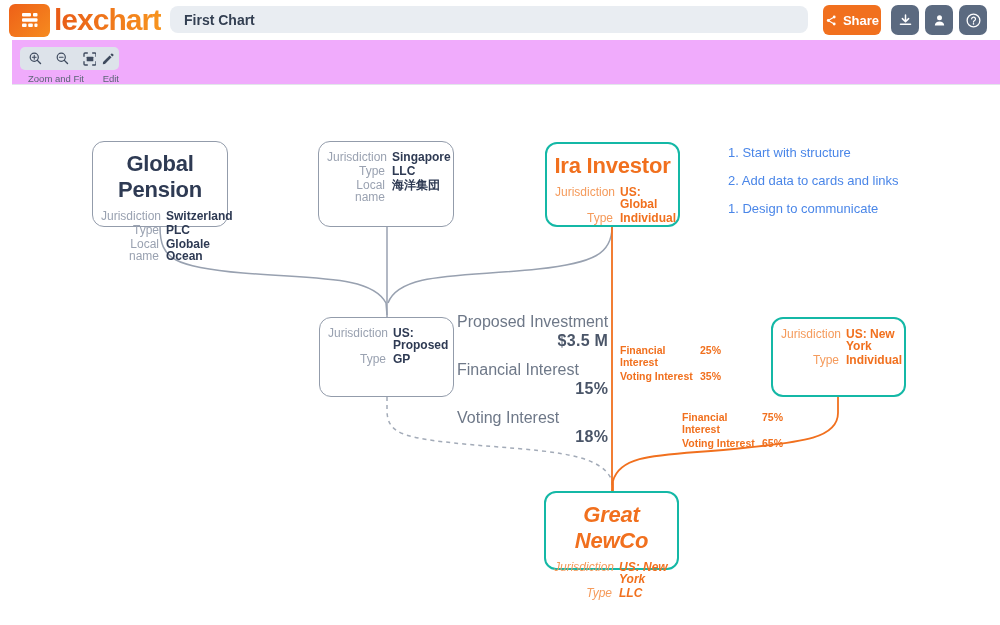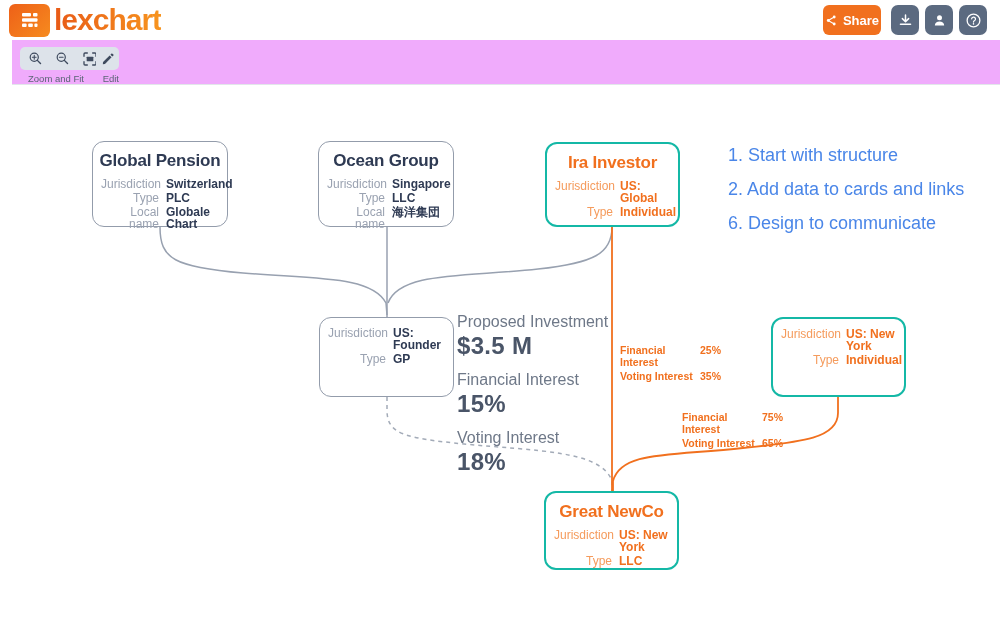--- a/index.html
+++ b/index.html
@@ -25,72 +25,73 @@
   .tool-label.l1 { left:8px; width:72px; text-align:center; }
   .tool-label.l2 { left:84px; width:23px; text-align:right; }
   .tool-btn { display:flex; align-items:center; justify-content:center; cursor:pointer; background:none; border:none; padding:0; }
 
   
   .canvas-svg { position:absolute; left:0; top:0; width:1000px; height:625px; }
 
   .card { position:absolute; background:#fff; border-radius:12px; padding-top:9px; }
   .card.gray { border:1.5px solid #939cab; }
   .card.orange { border:2px solid #14b8a6; }
-  .card-title { text-align:center; font-size:17px; font-weight:bold; letter-spacing:-0.2px; margin-bottom:7px; }
+  .card-title { text-align:center; font-size:22px; font-weight:bold; letter-spacing:-0.2px; margin-bottom:7px; }
   .card.gray .card-title { color:#2e3a53; }
   .card.orange .card-title { color:#f1701e; }
   .card-fields { display:grid; grid-template-columns:58px 1fr; column-gap:7px; row-gap:2px; padding:0 8px; font-size:12px; line-height:12px; }
   .card-fields .fl { text-align:right; }
   .card-fields .fv { font-weight:bold; }
   .card.gray .fl { color:#9aa2b1; } .card.gray .fv { color:#2e3a53; }
   .card.orange .fl { color:#f59b5c; } .card.orange .fv { color:#f1701e; }
 
   .card-global  { left:92px;  top:141px; width:136px; height:86px; }
   .card-ocean   { left:318px; top:141px; width:136px; height:86px; }
   .card-ira     { left:545px; top:142px; width:135px; height:85px; }
   .card-capital { left:319px; top:317px; width:135px; height:80px; }
   .card-frank   { left:771px; top:317px; width:135px; height:80px; }
-  .card-newco   { left:544px; top:491px; width:135px; height:79px; }
+  .card-newco   { left:544px; top:491px; width:135px; height:79px;font-style:italic; }
 
   
   .link-data { position:absolute; left:457px; top:313px; }
   .ld-group { margin-bottom:11px; }
   .ld-label { font-size:16px; color:#6e7888; margin-bottom:1px; }
-  .ld-value { font-size:24px; font-weight:bold; color:#4a5568; letter-spacing:0.3px; }
+  .ld-value { font-size:16px; font-weight:bold; color:#4a5568; letter-spacing:0.3px;text-align:right; }
 
   
   .link-pair { position:absolute; display:grid; grid-template-columns:76px auto; column-gap:4px; row-gap:2px; font-size:10.5px; line-height:12px; }
   .link-pair .ll { color:#f1701e; font-weight:bold; }
   .link-pair .lv { color:#f1701e; font-weight:bold; }
   .pair-1 { left:620px; top:344px; }
   .pair-2 { left:682px; top:411px; }
 
   
   .notes { position:absolute; left:728px; top:145px; }
-  .note-item { font-size:18px; color:#4a86e8; margin-bottom:13px; }
+  .note-item { font-size:13px; color:#4a86e8; margin-bottom:13px; }
 </style>
 </head>
 <body>
 
 <div class="app">
 
   <div class="topbar">
     <div class="logo">
       <div class="logo-badge">
         <svg width="24" height="24" viewBox="0 0 24 24">
           <rect x="4" y="5" width="9" height="3.4" rx="1" fill="#fff"></rect>
           <rect x="15" y="5" width="4.5" height="3.4" rx="1" fill="#fff"></rect>
           <rect x="4" y="10.3" width="15.5" height="3.4" rx="1" fill="#fff"></rect>
           <rect x="4" y="15.6" width="4.6" height="3.4" rx="1" fill="#fff"></rect>
           <rect x="10.2" y="15.6" width="4.6" height="3.4" rx="1" fill="#fff"></rect>
           <rect x="16.4" y="15.6" width="3.1" height="3.4" rx="1" fill="#fff"></rect>
         </svg>
       </div>
       <span class="logo-word">lexchart</span>
     </div>
+    <input class="title-input" type="text" value="First Chart" style="">
     <button class="share-btn">
       <span style="display:flex;">
         <svg width="13" height="13" viewBox="0 0 24 24">
           <circle cx="6" cy="12" r="2.6" fill="#fff"></circle>
           <circle cx="17" cy="5.5" r="2.6" fill="#fff"></circle>
           <circle cx="17" cy="18.5" r="2.6" fill="#fff"></circle>
           <path d="M6,12 L17,5.5 M6,12 L17,18.5" stroke="#fff" stroke-width="2"></path>
         </svg>
       </span>
       <span>Share</span>
@@ -167,26 +168,25 @@
   </svg>
 
   <div class="card gray card-global">
     <div class="card-title">Global Pension</div>
     <div class="card-fields">
       <span class="fl">Jurisdiction</span>
       <span class="fv">Switzerland</span>
       <span class="fl">Type</span>
       <span class="fv">PLC</span>
       <span class="fl">Local name</span>
-      <span class="fv">Globale Chart</span>
+      <span class="fv">Globale Ocean</span>
     </div>
   </div>
 
   <div class="card gray card-ocean">
-    <div class="card-title">Ocean Group</div>
     <div class="card-fields">
       <span class="fl">Jurisdiction</span>
       <span class="fv">Singapore</span>
       <span class="fl">Type</span>
       <span class="fv">LLC</span>
       <span class="fl">Local name</span>
       <span class="fv">海洋集団</span>
     </div>
   </div>
 
@@ -196,21 +196,21 @@
       <span class="fl">Jurisdiction</span>
       <span class="fv">US: Global</span>
       <span class="fl">Type</span>
       <span class="fv">Individual</span>
     </div>
   </div>
 
   <div class="card gray card-capital">
     <div class="card-fields">
       <span class="fl">Jurisdiction</span>
-      <span class="fv">US: Founder</span>
+      <span class="fv">US: Proposed</span>
       <span class="fl">Type</span>
       <span class="fv">GP</span>
     </div>
   </div>
 
   <div class="card orange card-frank">
     <div class="card-fields">
       <span class="fl">Jurisdiction</span>
       <span class="fv">US: New York</span>
       <span class="fl">Type</span>
@@ -252,16 +252,16 @@
   <div class="link-pair pair-2">
     <span class="ll">Financial Interest</span>
     <span class="lv">75%</span>
     <span class="ll">Voting Interest</span>
     <span class="lv">65%</span>
   </div>
 
   <div class="notes">
     <div class="note-item">1. Start with structure</div>
     <div class="note-item">2. Add data to cards and links</div>
-    <div class="note-item">6. Design to communicate</div>
+    <div class="note-item">1. Design to communicate</div>
   </div>
 
 </div>
 
 </body></html>

